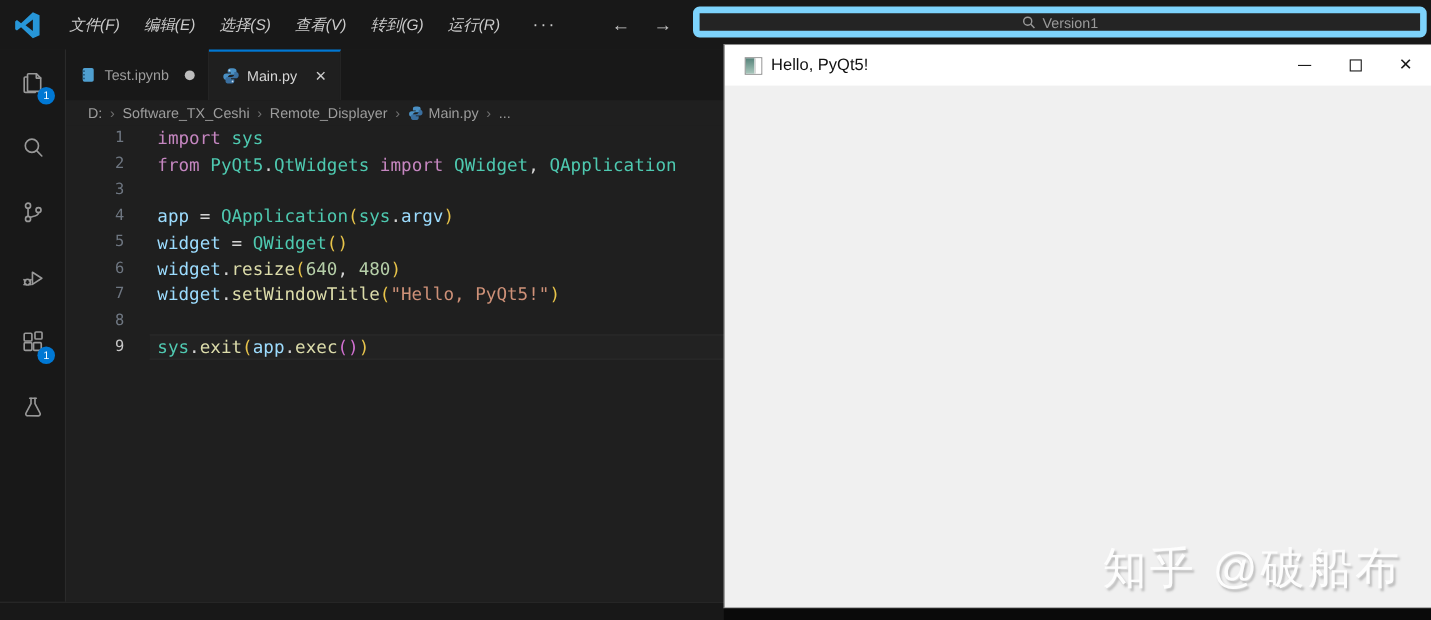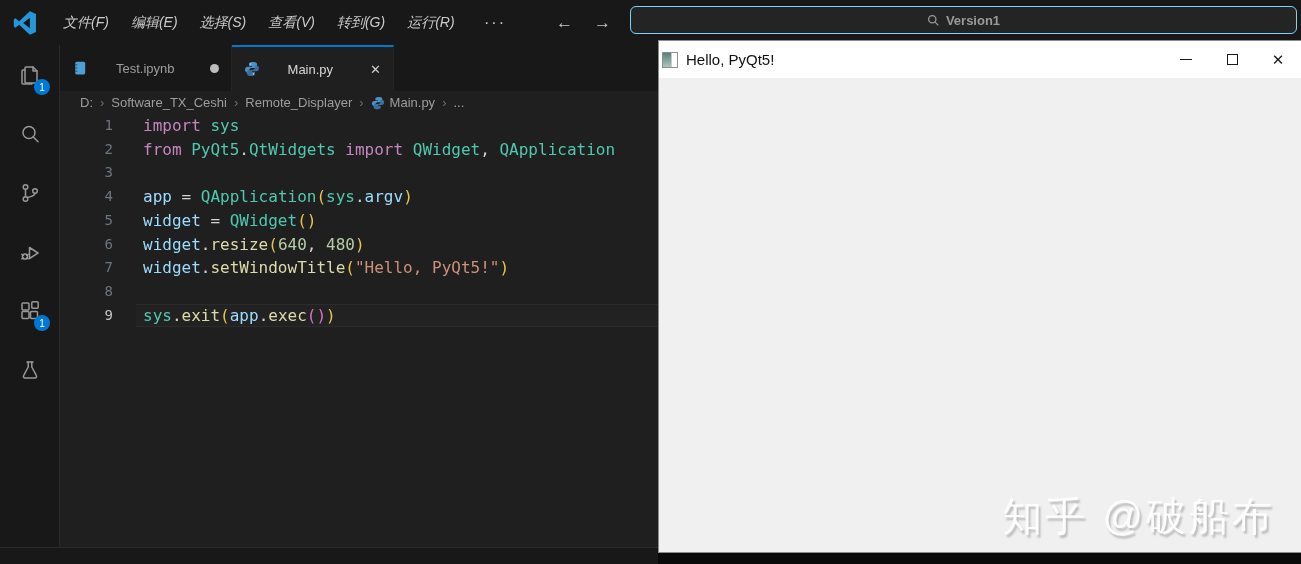--- a/index.html
+++ b/index.html
@@ -14,36 +14,36 @@
   .vscode-logo { position:absolute; left:12px; top:10px; width:26px; height:26px; }
   .menus { position:absolute; left:52px; top:0; height:45px; display:flex; align-items:center; }
   .menu-item { padding:0 11px; font-size:14px; color:#cbcbcb; cursor:default;font-style:italic; }
   .more-dots { position:absolute; left:484px; top:0; height:45px; display:flex; align-items:center;
                font-size:16px; color:#cbcbcb; letter-spacing:2px; }
   .nav-arrow { position:absolute; top:0; height:45px; display:flex; align-items:center;
                font-size:17px; color:#c8c8c8; }
   .nav-back { left:556px; } .nav-forward { left:594px; }
   .search-box {
     position:absolute; left:630px; right:4px; top:6px; height:28px;
-    background:#242424; border:1px solid #7dd3fc; border-radius:6px;
+    background:#242424; border:6px solid #7dd3fc; border-radius:6px;
     display:flex; align-items:center; justify-content:center; gap:6px;
-    color:#9a9a9a; font-size:13px;font-weight:bold;
+    color:#9a9a9a; font-size:13px;
   }
   
   .activitybar { position:absolute; left:0; top:45px; width:60px; height:519px;
                  background:#181818; border-right:1px solid #2a2a2a; }
   .ab-item { position:relative; height:59px; display:flex; align-items:center; justify-content:center; }
   .ab-item svg { stroke:#989898; fill:none; stroke-width:1.5; stroke-linecap:round; stroke-linejoin:round; }
   .ab-badge { position:absolute; right:9px; bottom:9px; min-width:16px; height:16px; border-radius:8px;
               background:#0078d4; color:#fff; font-size:10px; display:flex; align-items:center;
               justify-content:center; padding:0 3px; }
   
   .tabbar { position:absolute; left:60px; top:45px; right:0; height:46px; background:#181818; display:flex; }
   .tab { display:flex; align-items:center; padding:0 12px; font-size:13px; height:46px;
-         border-right:1px solid #242424; cursor:default;gap:21px; }
+         border-right:1px solid #242424; cursor:default; }
   .tab-inactive { color:#9d9d9d; background:#181818; }
   .tab-active { color:#d7d7d7; background:#1f1f1f; border-top:2px solid #0078d4; }
   .tab .ticon { margin-right:7px; display:flex; }
   .mod-dot { width:9px; height:9px; border-radius:50%; background:#bdbdbd; margin-left:14px; }
   .tab-close { margin-left:16px; color:#cfcfcf; font-size:13px; }
   
   .breadcrumbs { position:absolute; left:60px; top:91px; right:0; height:23px; background:#1f1f1f;
                  display:flex; align-items:center; padding-left:20px; font-size:13px; color:#9d9d9d; }
   .bc-sep { margin:0 7px; color:#6f6f6f; font-size:13px; }
   .bc-icon { margin-right:5px; display:flex; }
@@ -59,21 +59,21 @@
       border-top:1px solid #2b2b2b; border-bottom:1px solid #2b2b2b; background:rgba(255,255,255,0.015); }
   .tk-kw { color:#C586C0; } .tk-ty { color:#4EC9B0; } .tk-va { color:#9CDCFE;text-align:center; }
   .tk-fn { color:#DCDCAA; } .tk-nu { color:#B5CEA8;margin-top:20px; } .tk-st { color:#CE9178; }
   .tk-pl { color:#D4D4D4; } .tk-b1 { color:#E8C44A; } .tk-b2 { color:#D26FD2; }
   
   .statusstrip { position:absolute; left:0; top:547px; width:1301px; height:17px;
                  background:#181818; border-top:1px solid #2b2b2b; }
   
   .qt-window { position:absolute; left:658px; top:40px; width:643px; height:513px; z-index:5;
                background:#f0f0f0; border:1px solid #8c8c8c; border-right:none; }
-  .qt-titlebar { height:37px; background:#ffffff; display:flex; align-items:center; padding-left:3px; }
+  .qt-titlebar { height:37px; background:#ffffff; display:flex; align-items:center; padding-left:18px; }
   .qt-app-icon { width:16px; height:16px; border:1px solid #8f8f8f; display:flex; margin-right:8px; }
   .qt-app-icon .teal { width:60%; background:linear-gradient(180deg,#57837a,#a9c7bc); }
   .qt-app-icon .white { width:40%; background:#ffffff; border-left:1px solid #c9c9c9; }
   .qt-title { font-size:15px; color:#111111; }
   .qt-controls { margin-left:auto; display:flex; height:100%; }
   .qt-btn { width:46px; height:100%; display:flex; align-items:center; justify-content:center; }
   .glyph-min { width:12px; height:0; border-top:1.4px solid #1a1a1a; display:block; }
   .glyph-max { width:11px; height:11px; border:1.4px solid #1a1a1a; display:block; }
   .glyph-close { font-size:15px; color:#1a1a1a; line-height:1; }
   .qt-body { position:relative; height:474px; background:#f0f0f0; }

